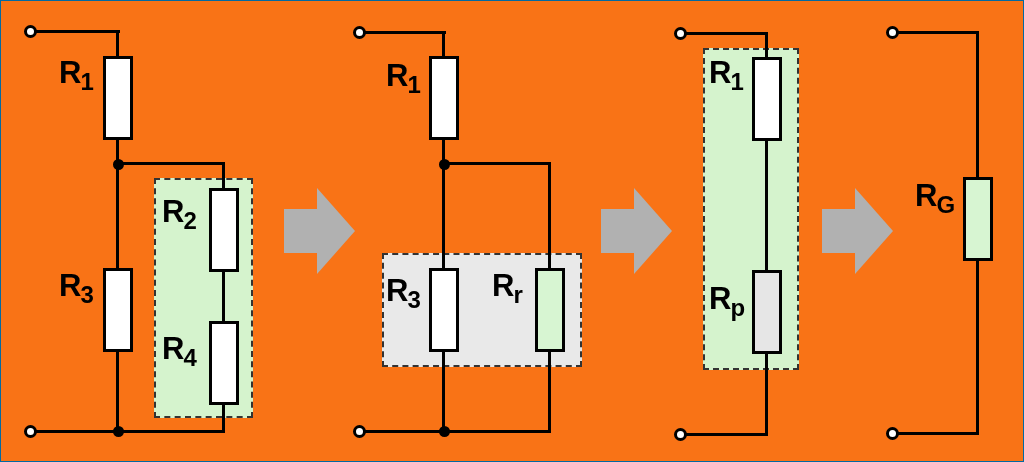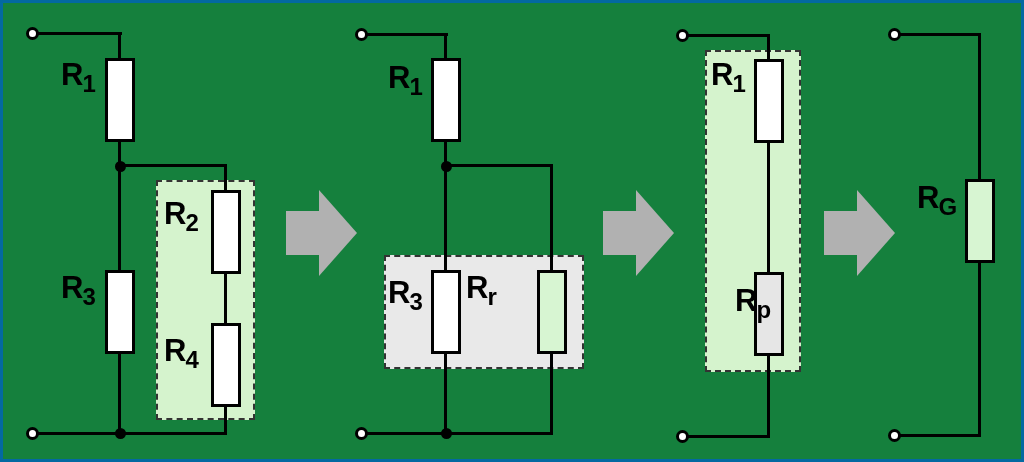--- a/index.html
+++ b/index.html
@@ -1,20 +1,20 @@
 <!DOCTYPE html>
 <html><head>
 <meta charset="utf-8">
 <style>
   html,body{margin:0;padding:0;background:#ffffff;}
   #stage{
     position:relative;
     width:1024px;height:462px;
-    background:#15803d;
-    border:3px solid #0369a1;
+    background:#f97316;
+    border:1px solid #0369a1;
     box-sizing:border-box;
     overflow:hidden;
     font-family:"Liberation Sans", sans-serif;
   }
   .layer{position:absolute;left:0;top:0;width:100%;height:100%;}
   .wire{position:absolute;background:#000;}
   .resistor{
     position:absolute;width:30px;height:84px;
     background:#ffffff;border:3px solid #000;
     box-sizing:border-box;
@@ -94,38 +94,38 @@
     <div class="resistor" style="left:428px;top:267px;"></div>
     <div class="resistor green" style="left:534px;top:267px;"></div>
 
     <div class="dot" style="left:438px;top:158px;"></div>
     <div class="dot" style="left:438px;top:425px;"></div>
     <div class="terminal" style="left:352px;top:25px;"></div>
     <div class="terminal" style="left:352px;top:424px;"></div>
 
     <div class="rlabel" style="left:385px;top:59px;"><span>R</span><span class="sub">1</span></div>
     <div class="rlabel" style="left:385px;top:274px;"><span>R</span><span class="sub">3</span></div>
-    <div class="rlabel" style="left:463px;top:269px;text-align:center;"><span>R</span><span class="sub">r</span></div>
+    <div class="rlabel" style="left:491px;top:269px;text-align:center;"><span>R</span><span class="sub">r</span></div>
   </div>
 
   <div class="layer">
     <div class="hlbox green" style="left:702px;top:47px;width:96px;height:322px;"></div>
 
     <div class="wire" style="left:679px;top:31px;width:88px;height:3px;"></div>
     <div class="wire" style="left:764px;top:31px;width:3px;height:404px;"></div>
     <div class="wire" style="left:679px;top:432px;width:88px;height:3px;"></div>
 
     <div class="resistor" style="left:751px;top:56px;"></div>
     <div class="resistor gray" style="left:751px;top:269px;"></div>
 
     <div class="terminal" style="left:673px;top:26px;"></div>
     <div class="terminal" style="left:673px;top:427px;"></div>
 
     <div class="rlabel" style="left:708px;top:56px;"><span>R</span><span class="sub">1</span></div>
-    <div class="rlabel" style="left:708px;top:282px;margin-left:24px;"><span>R</span><span class="sub">p</span></div>
+    <div class="rlabel" style="left:708px;top:282px;"><span>R</span><span class="sub">p</span></div>
   </div>
 
   <div class="layer">
     <div class="wire" style="left:891px;top:30px;width:87px;height:3px;"></div>
     <div class="wire" style="left:975px;top:30px;width:3px;height:404px;"></div>
     <div class="wire" style="left:891px;top:431px;width:87px;height:3px;"></div>
 
     <div class="resistor green" style="left:962px;top:176px;"></div>
 
     <div class="terminal" style="left:885px;top:25px;"></div>

